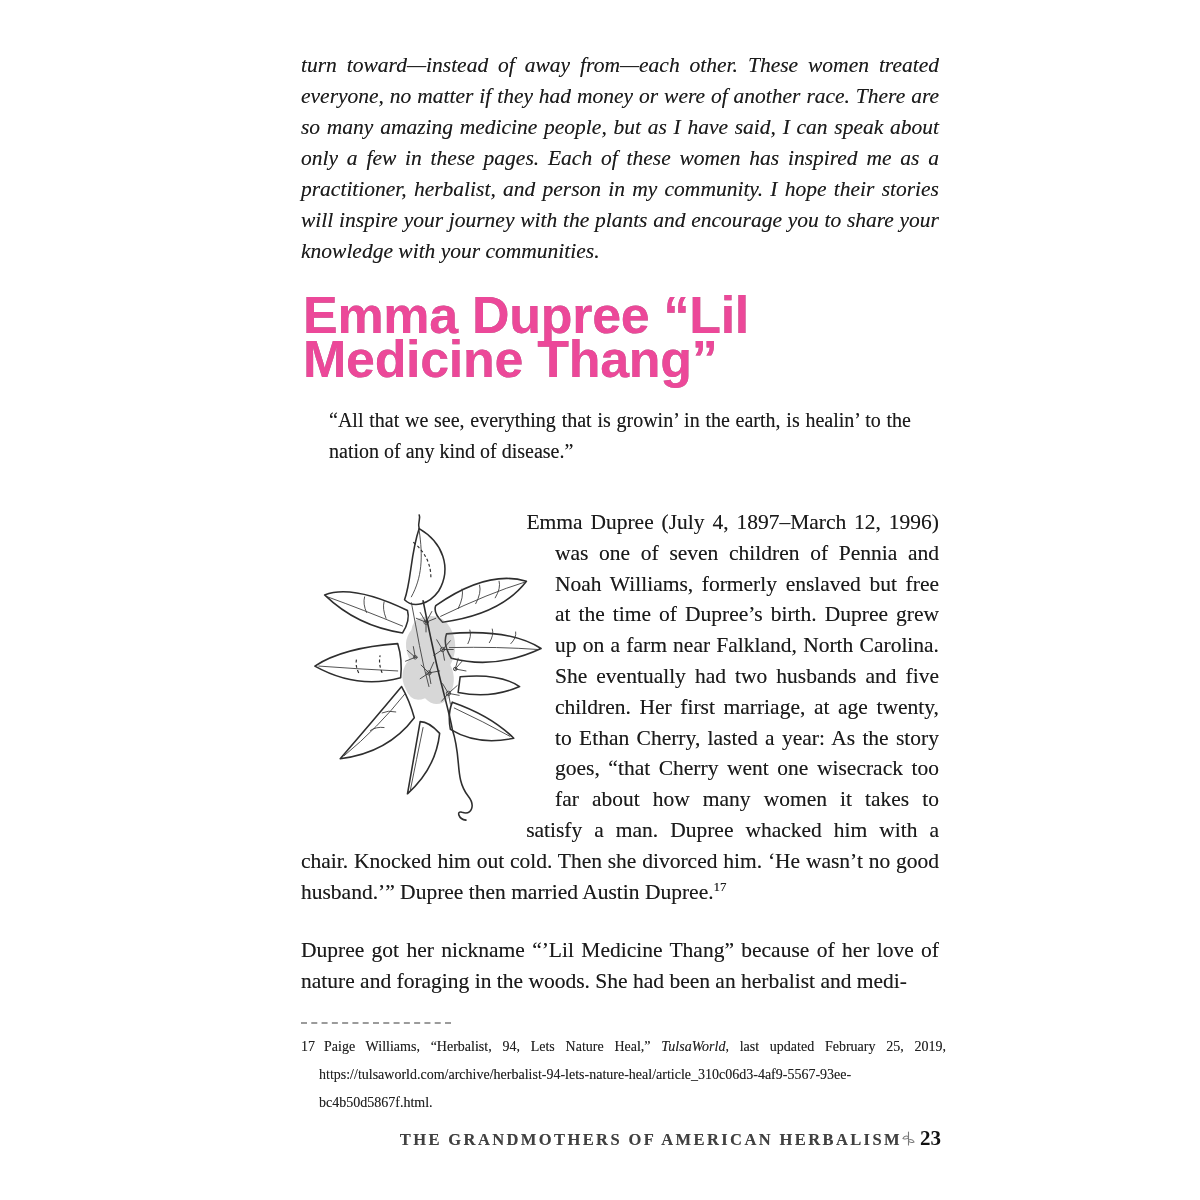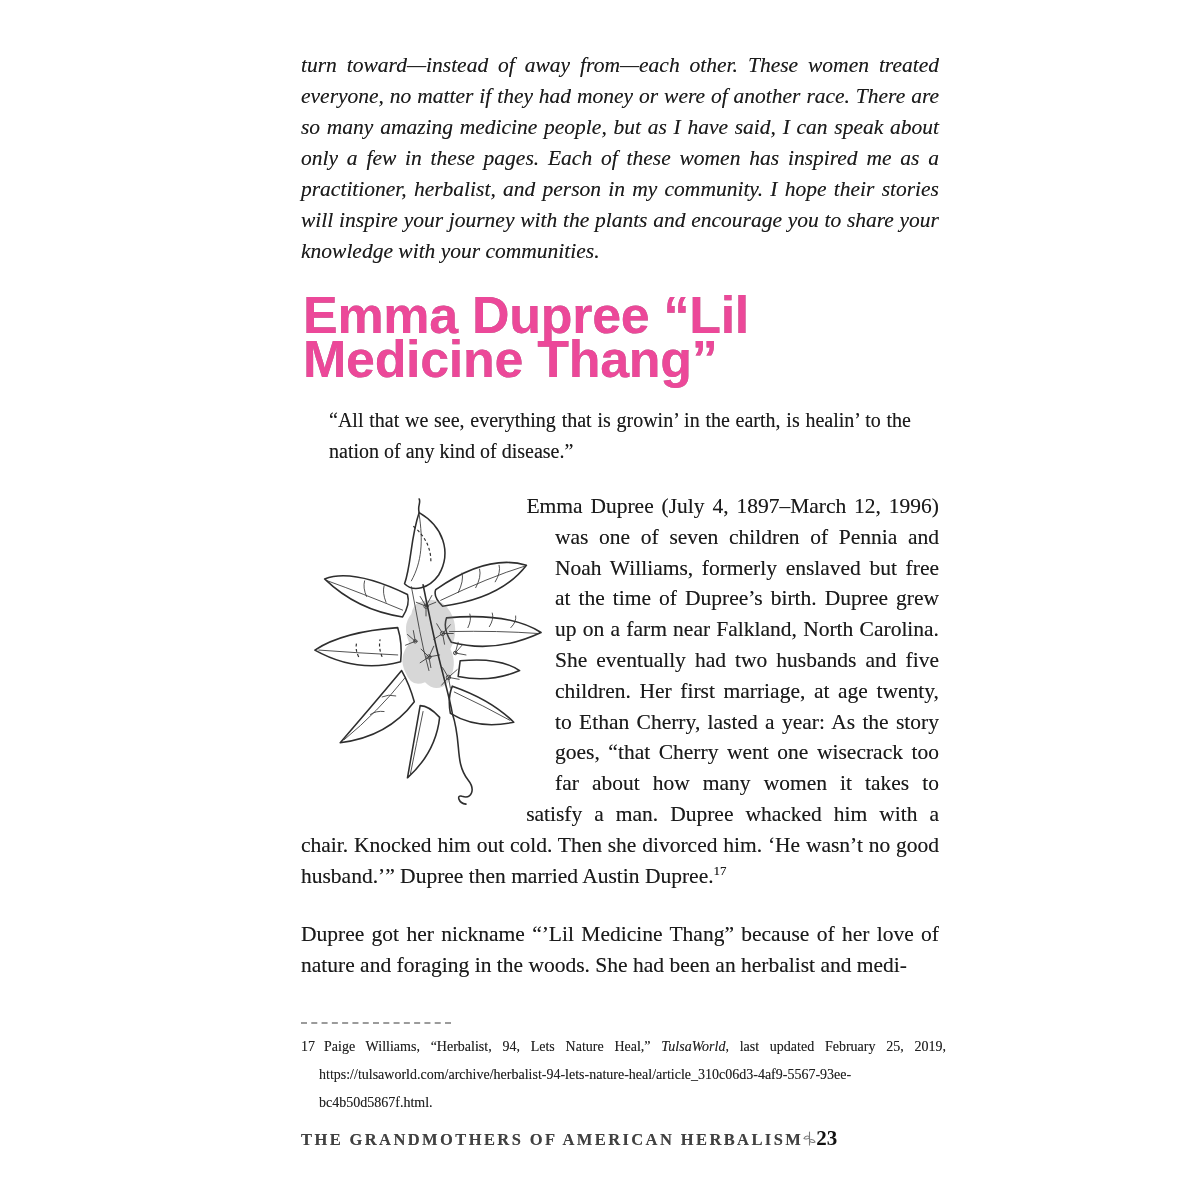--- a/index.html
+++ b/index.html
@@ -21,21 +21,21 @@
     color:#ec4899;
   }
   .epigraph{
     margin:24px 28px 0 28px;
     font-size:20px;line-height:31px;text-align:justify;
   }
   .attribution{
     margin:4px 34px 0 0;text-align:right;font-size:21px;
   }
   .body-block{
-    margin-top:24px;font-size:21.5px;line-height:30.8px;text-align:justify;
+    margin-top:40px;font-size:21.5px;line-height:30.8px;text-align:justify;
   }
   .body-block p{margin:0;}
   .body-block p + p{margin-top:28px;}
   sup.fn-marker{font-size:13px;line-height:0;vertical-align:super;}
   .plant-float{
     float:left;width:250px;height:312px;margin:6px 4px 0 0;
     shape-outside:polygon(24% 0%, 60% 0%, 84% 10%, 100% 22%, 100% 86%, 78% 100%, 30% 100%, 6% 78%, 0% 52%, 4% 22%);
     shape-margin:9px;
   }
   .plant-float svg{width:100%;height:100%;}
@@ -50,27 +50,27 @@
   }
   .footnote-rule{
     width:150px;height:0;border-top:2px dashed #9b9b9b;margin:0 0 9px 0;
   }
   .footnote-text{
     display:block;padding-left:18px;text-indent:-18px;margin:0;text-align:justify;
   }
   .fn-number{margin-right:9px;}
   .footer{
     position:absolute;left:301px;top:1126px;width:640px;
-    display:flex;justify-content:flex-start;align-items:baseline;
+    display:flex;justify-content:flex-end;align-items:baseline;
   }
   .book-title{
     font-size:16.5px;font-weight:700;letter-spacing:2.4px;color:#414141;
     text-shadow:0 0 .5px rgba(0,0,0,.35);
   }
-  .page-num-wrap{display:flex;align-items:baseline;}
+  .page-num-wrap{display:flex;align-items:baseline;gap:5px;}
   .leaf-glyph{position:relative;top:1px;}
   .page-number{font-size:21px;font-weight:700;color:#111;}
 </style>
 </head>
 <body>
 
 <div class="content">
 
   <p class="intro">turn toward—instead of away from—each other. These women treated everyone, no matter if they had money or were of another race. There are so many amazing medicine people, but as I have said, I can speak about only a few in these pages. Each of these women has inspired me as a practitioner, herbalist, and person in my community. I hope their stories will inspire your journey with the plants and encourage you to share your knowledge with your communities.</p>
 

